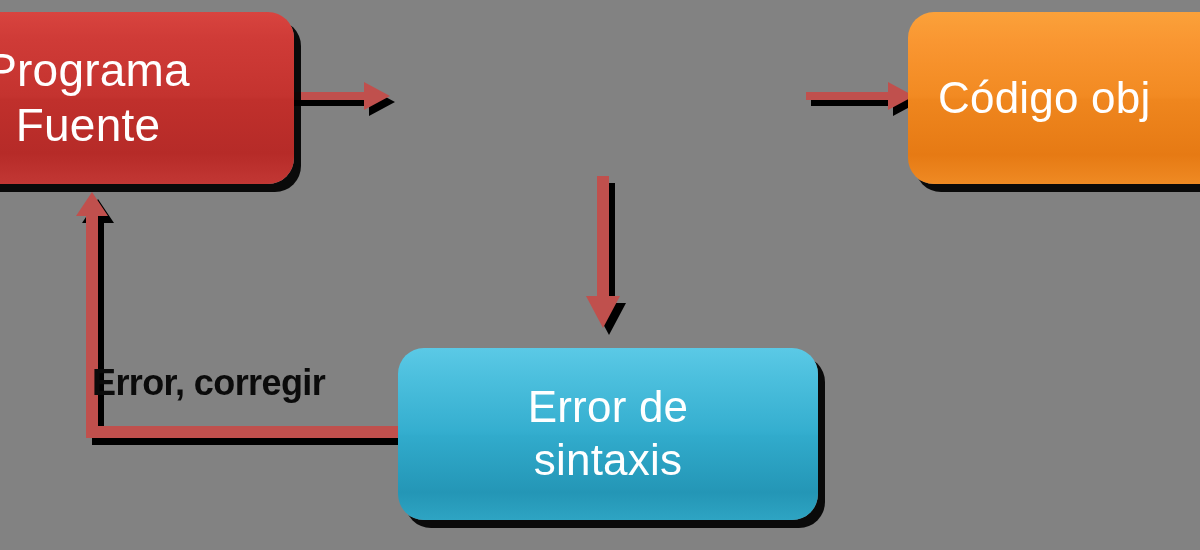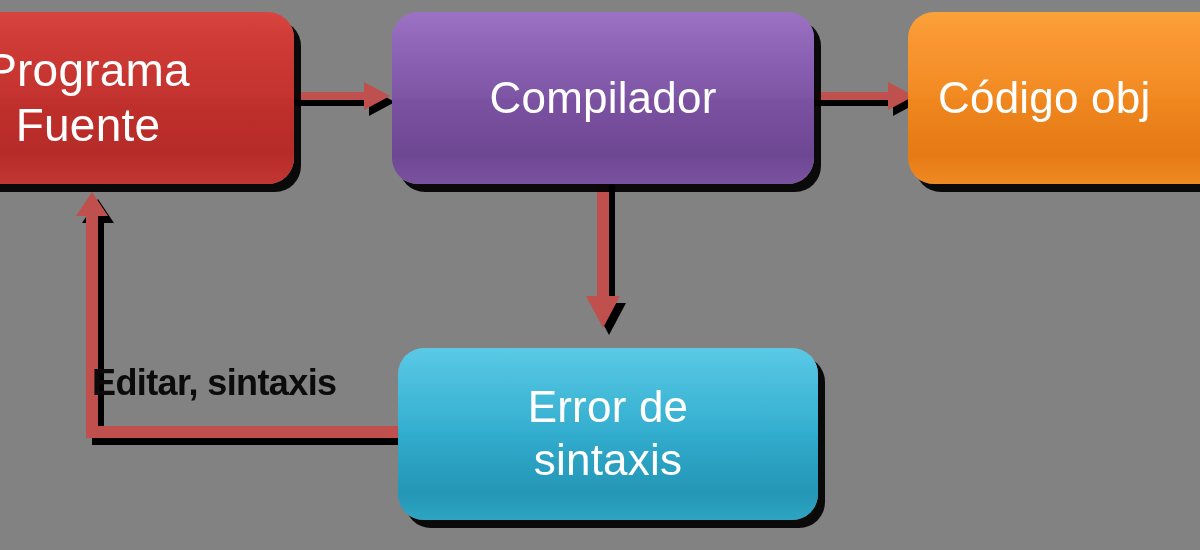--- a/index.html
+++ b/index.html
@@ -170,30 +170,27 @@
 
   <div class="conn z-conn" style="left:66px; top:180px;">
     <svg width="370" height="290" viewBox="0 0 370 290">
       <g transform="translate(6,7)">
         <path d="M10 36 L26 12 L42 36 L32 36 L32 246 L345 246 L345 258 L20 258 L20 36 Z" fill="#000000"></path>
       </g>
       <path d="M10 36 L26 12 L42 36 L32 36 L32 246 L345 246 L345 258 L20 258 L20 36 Z" fill="#c0504d"></path>
     </svg>
   </div>
 
-  <div class="edit-caption z-caption">Editar, sintaxis</div>
+  <div class="edit-caption z-caption">Error, corregir</div>
 
   <div class="box box-source z-box">
     <span class="label">Programa
 Fuente</span>
   </div>
 
-  <div class="box box-compiler z-box">
-    <span class="label">Compilador</span>
-  </div>
 
   <div class="box box-object z-box">
     <span class="label">Código obj</span>
   </div>
 
   <div class="box box-error z-box">
     <span class="label">Error de
 sintaxis</span>
   </div>
 

